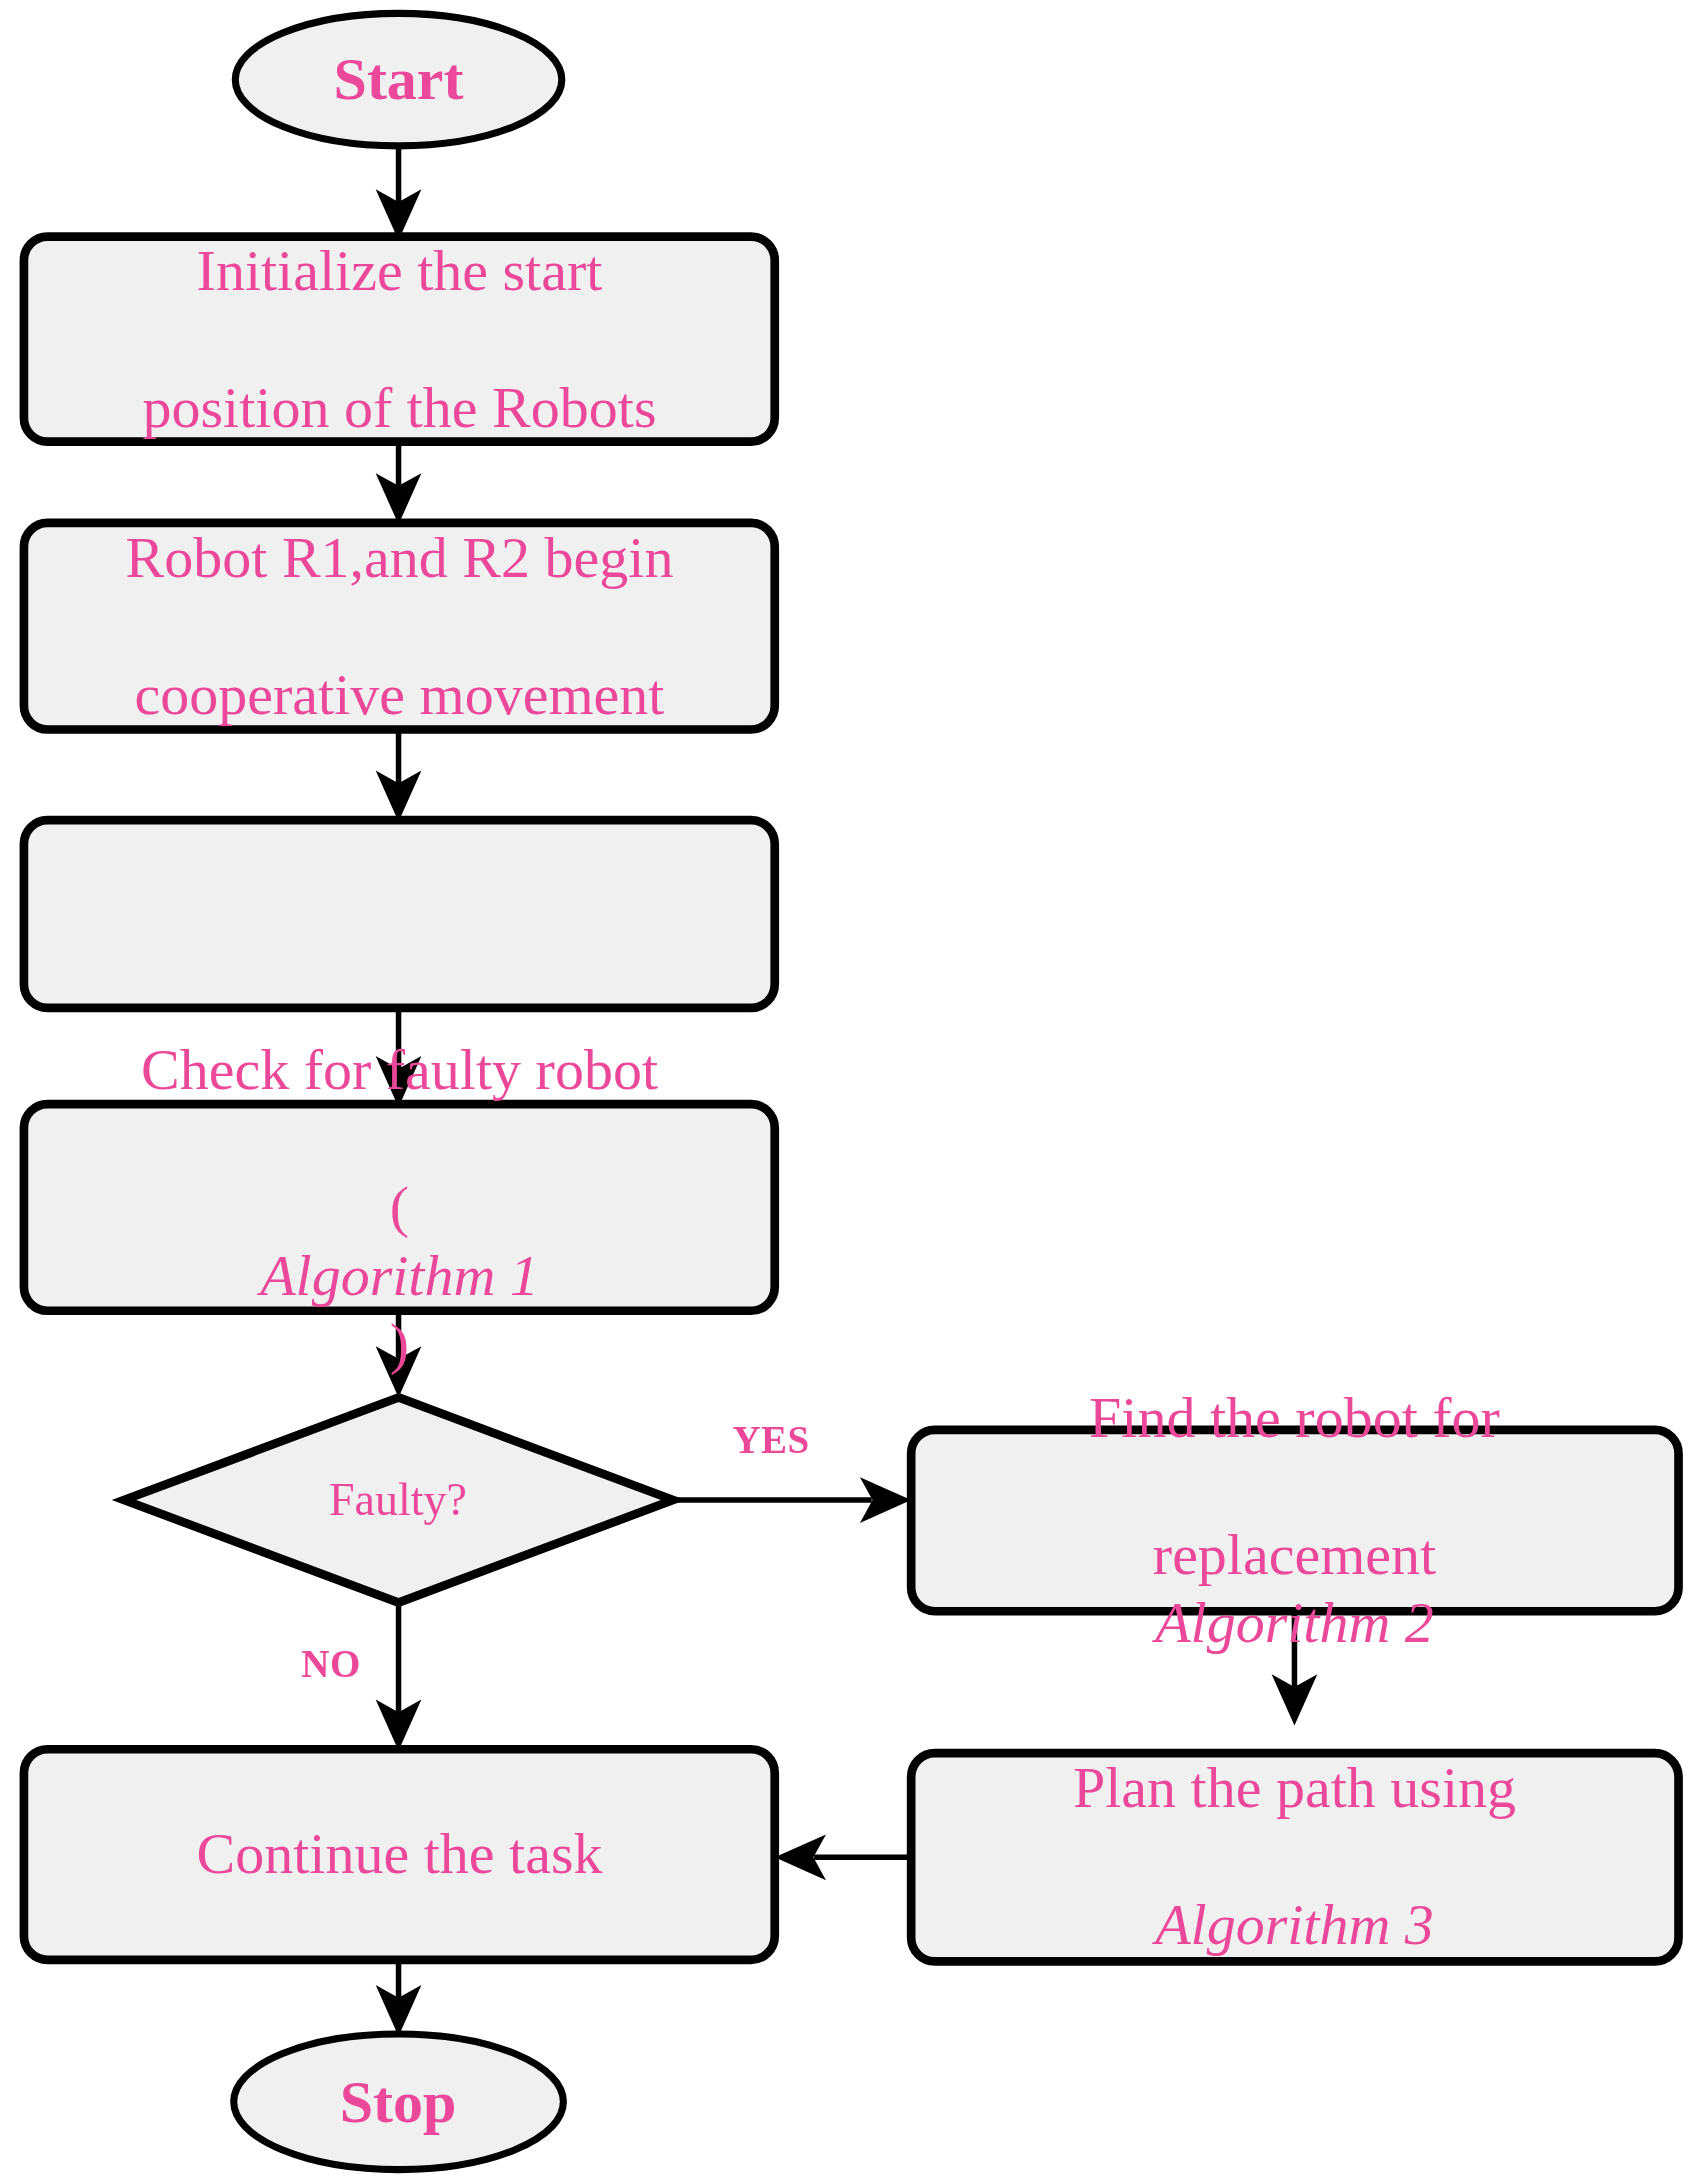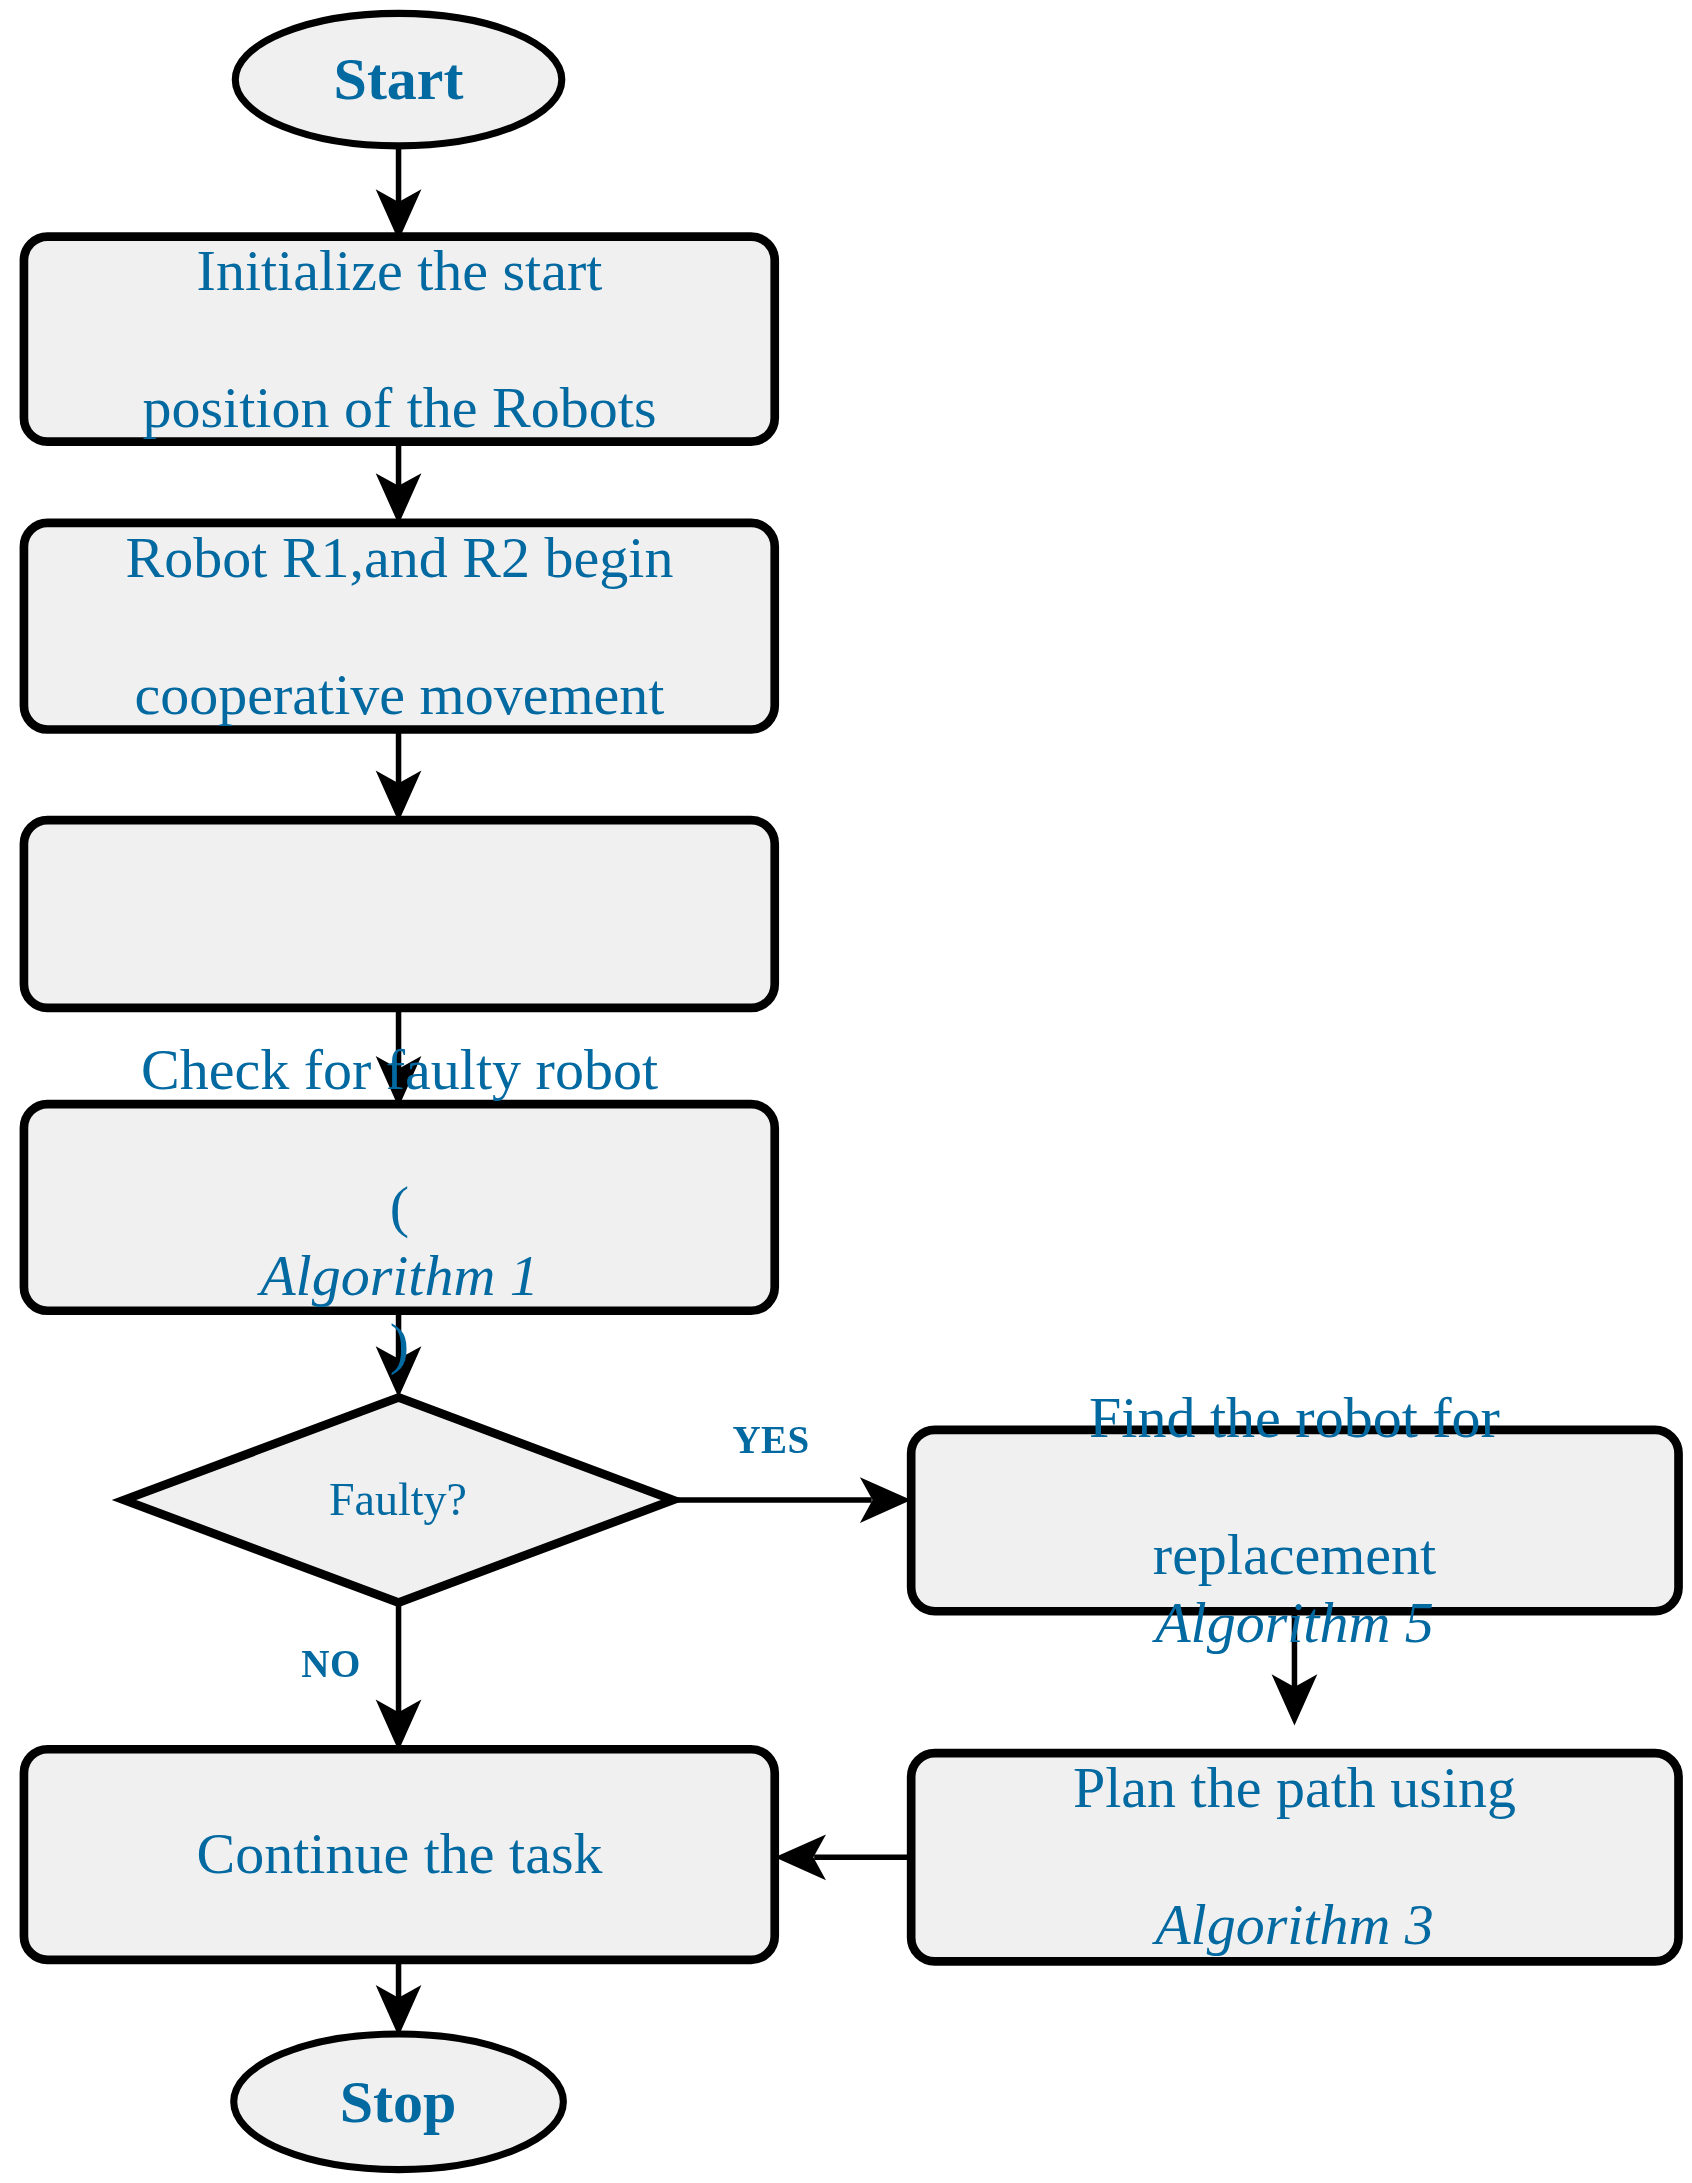--- a/index.html
+++ b/index.html
@@ -26,21 +26,21 @@
   .shape-stroke { stroke: #000000; fill: none; }
   .conn { stroke: #000000; fill: none; stroke-width: 7; }
   .arrowhead { fill: #000000; stroke: none; }
 
   .node-text {
     position: absolute;
     display: flex;
     align-items: center;
     justify-content: center;
     text-align: center;
-    color: #0369a1;
+    color: #ec4899;
     line-height: 1.18;
     pointer-events: none;
   }
   .node-text span { display: block; width: 100%; }
   .t-proc { font-size: 58px; }
   .t-term { font-size: 60px; font-weight: bold; }
   .t-dec  { font-size: 46px; }
   .t-edge { font-size: 39px; font-weight: bold; letter-spacing: 0.4px; }
   .ital { font-style: italic; }
 </style>
@@ -179,21 +179,21 @@
     </span>
   </div>
 
   <div class="node-text t-dec" style="left:201px; top:1443px; width:394px; height:114px;">
     <span>Faulty?</span>
   </div>
 
   <div class="node-text t-proc" style="left:917px; top:1430px; width:755px; height:181px;">
     <span>
       <span>Find the robot for</span><br>
-      <span>replacement </span><span class="ital">Algorithm 5</span><span></span>
+      <span>replacement </span><span class="ital">Algorithm 2</span><span></span>
     </span>
   </div>
 
   <div class="node-text t-proc" style="left:917px; top:1753px; width:755px; height:208px;">
     <span>
       <span>Plan the path using</span><br>
       <span></span><span class="ital">Algorithm 3</span><span></span>
     </span>
   </div>
 

